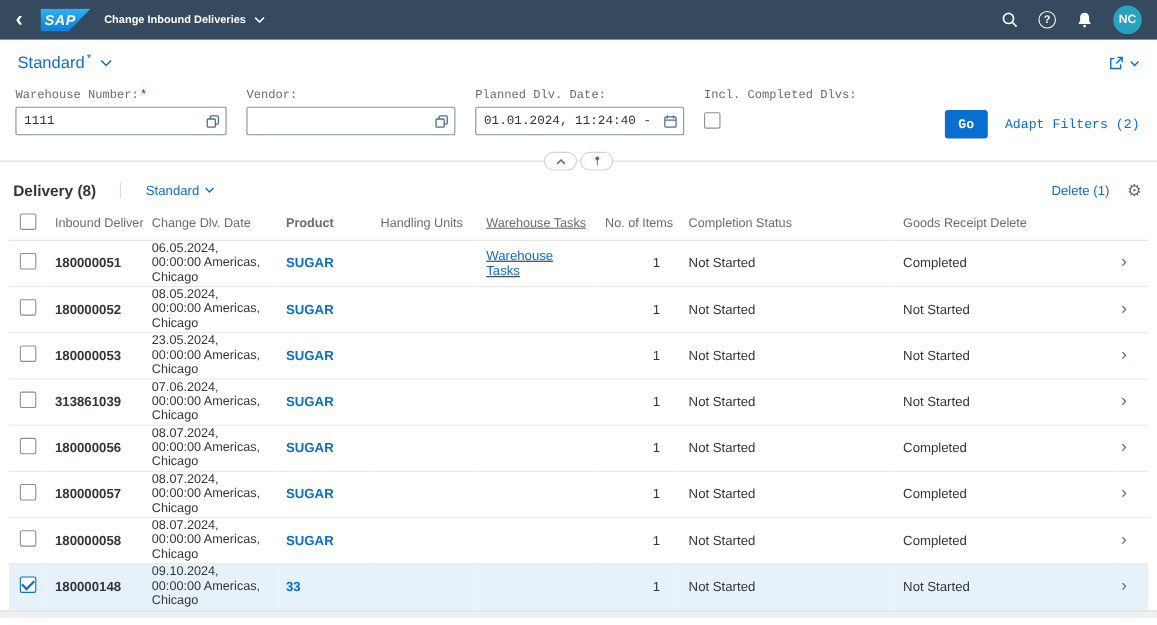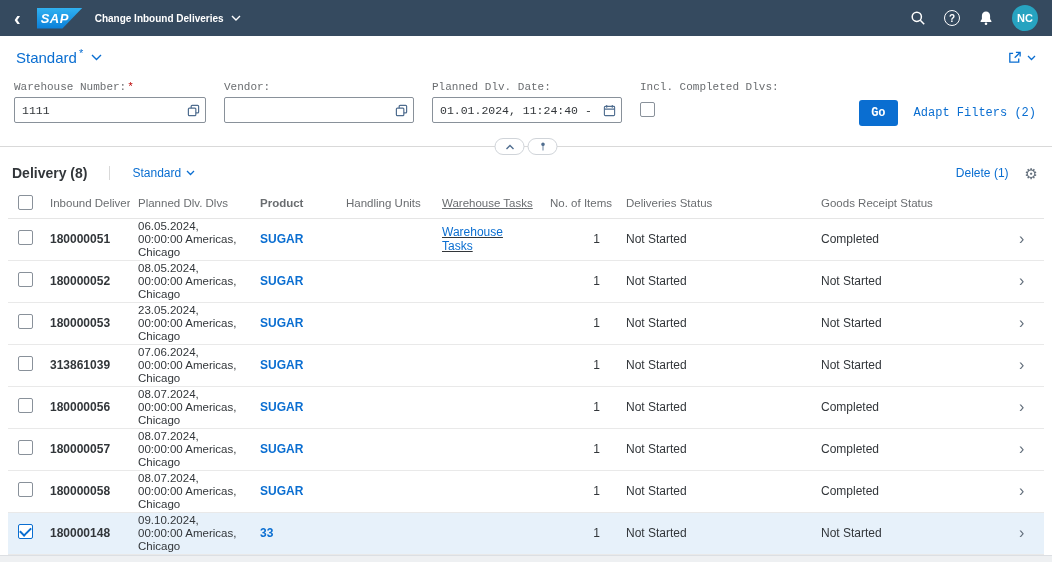--- a/index.html
+++ b/index.html
@@ -211,27 +211,27 @@
       <col class="c-wt">
         <col class="c-items">
         <col class="c-comp">
         <col class="c-gr">
         <col class="col-nav">
     </colgroup>
     <thead>
         <tr>
           <th class="col-check"><span class="cbx"></span></th>
           <th class="c-id">Inbound Delivery</th>
-          <th class="c-date">Planned Dlv. Dlvs</th>
+          <th class="c-date">Change Dlv. Date</th>
           <th class="c-product">Product</th>
           <th class="c-hu">Handling Units</th>
           <th class="c-wt">Warehouse Tasks</th>
           <th class="c-items num">No. of Items</th>
-          <th class="c-comp">Deliveries Status</th>
-          <th class="c-gr">Goods Receipt Status</th>
+          <th class="c-comp">Completion Status</th>
+          <th class="c-gr">Goods Receipt Delete</th>
           <th class="col-nav"></th>
         </tr>
       </thead>
     <tbody>
         <tr>
           <td class="col-check"><span class="cbx"></span></td>
           <td class="c-id cell-id"><span>180000051</span></td>
           <td class="c-date cell-date"><span>06.05.2024, 00:00:00 Americas, Chicago</span></td>
           <td class="c-product"><span class="link">SUGAR</span></td>
           <td class="c-hu"><span></span></td>

